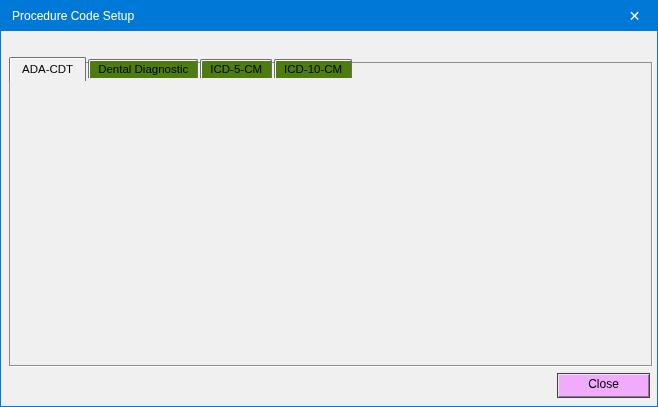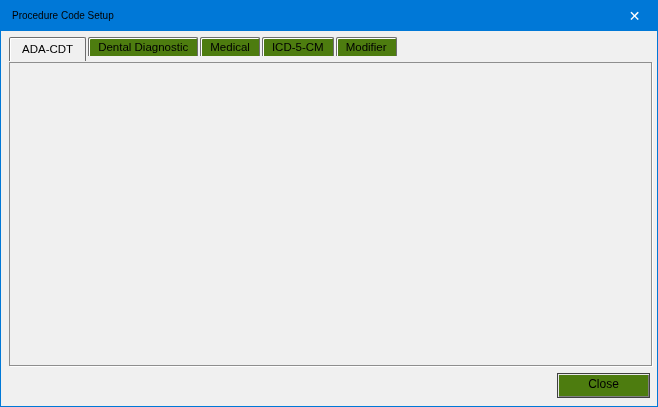--- a/index.html
+++ b/index.html
@@ -6,25 +6,25 @@
   * { box-sizing:border-box; }
 
   .window {
     position:relative; width:658px; height:407px;
     background:#f0f0f0; border:1px solid #0078d7; overflow:hidden;
     font-size:12px; color:#000;
   }
 
   
   .titlebar { position:absolute; left:0; top:0; right:0; height:30px; background:#0078d7; }
-  .title { position:absolute; left:11px; top:0; height:46px; line-height:30px; color:#000000; font-size:10px; white-space:nowrap; }
+  .title { position:absolute; left:11px; top:0; height:46px; line-height:30px; color:#ffffff; font-size:12px; white-space:nowrap; }
   .close-btn { position:absolute; right:0; top:0; width:45px; height:30px; text-align:center; line-height:30px; color:#fff; font-size:14px; cursor:default; }
 
   
-  .tabstrip { position:absolute; left:8px; top:36px; height:24px; display:flex; align-items:flex-start; z-index:3; }
+  .tabstrip { position:absolute; left:8px; top:55px; height:24px; display:flex; align-items:center; z-index:3; }
   .tab {
     height:19px; line-height:18px; padding:0 9px; margin-right:2px;
     background:#4d7c0f; border:1px solid #6e6e6e; border-bottom:none;
     border-radius:2px 2px 0 0; box-shadow:inset 1px 1px 0 #fff;
     font-size:11.5px; white-space:nowrap; cursor:default;
   }
   .tab.selected {
     height:24px; line-height:22px; padding:0 12px; margin-bottom:-1px;
     background:#f0f0f0; z-index:4; position:relative;
   }
@@ -63,21 +63,21 @@
   
   .search-label { position:absolute; left:197px; top:92px; }
   .search-input {
     position:absolute; left:237px; top:88px; width:240px; height:23px;
     border:1px solid #7b7b7b; background:#fff; font-family:"Liberation Sans", sans-serif;
     font-size:12px; padding:0 4px; outline:none;
   }
 
   
   .btn {
-    position:absolute; background:#4d7c0f; text-align:center; cursor:default;
+    position:absolute; background:#f0abfc; text-align:center; cursor:default;
     border:1px solid; border-color:#e3e3e3 #404040 #404040 #e3e3e3;
     box-shadow:inset 1px 1px 0 #fff, inset -1px -1px 0 #a0a0a0;
     font-size:12px; white-space:nowrap;
   }
   .btn-clear { left:483px; top:87px; width:78px; height:23px; line-height:21px; }
   .btn-new   { left:200px; top:325px; width:74px; height:22px; line-height:20px; }
   .btn-edit  { left:287px; top:325px; width:75px; height:22px; line-height:20px; }
   .btn-cdt   { left:420px; top:325px; width:74px; height:22px; line-height:20px; }
   .btn-whats { left:505px; top:325px; width:74px; height:22px; line-height:20px; }
   .btn-close {
@@ -106,23 +106,22 @@
 <div class="window">
 
   <div class="titlebar">
     <span class="title">Procedure Code Setup</span>
     <span class="close-btn">✕</span>
   </div>
 
   <div class="tabstrip">
     <div class="tab selected">ADA-CDT</div>
     <div class="tab">Dental Diagnostic</div>
-    <div class="tab">Medical</div>
     <div class="tab">ICD-5-CM</div>
-    <div class="tab">Modifier</div>
+    <div class="tab">ICD-10-CM</div>
   </div>
 
   <div class="panel"></div>
 
   <div class="current-version">Current Version: 2024</div>
 
   <div class="cat-label">
     <div>Procedure Code</div>
     <div>Category</div>
   </div>

